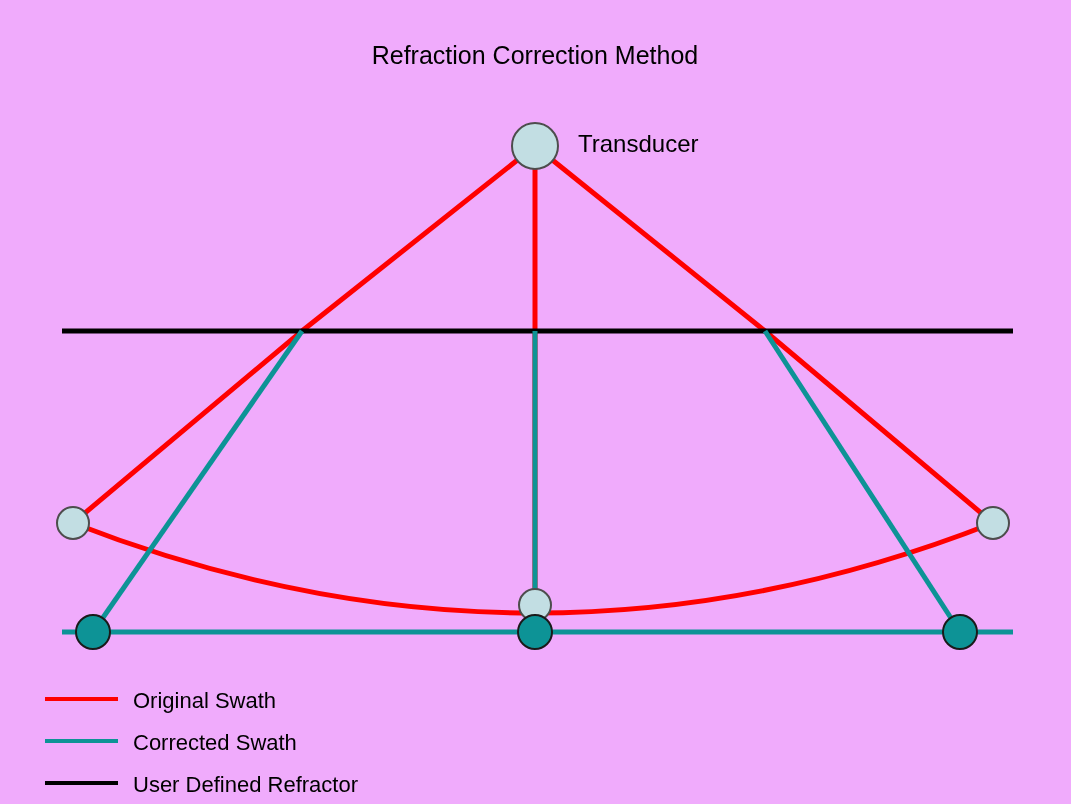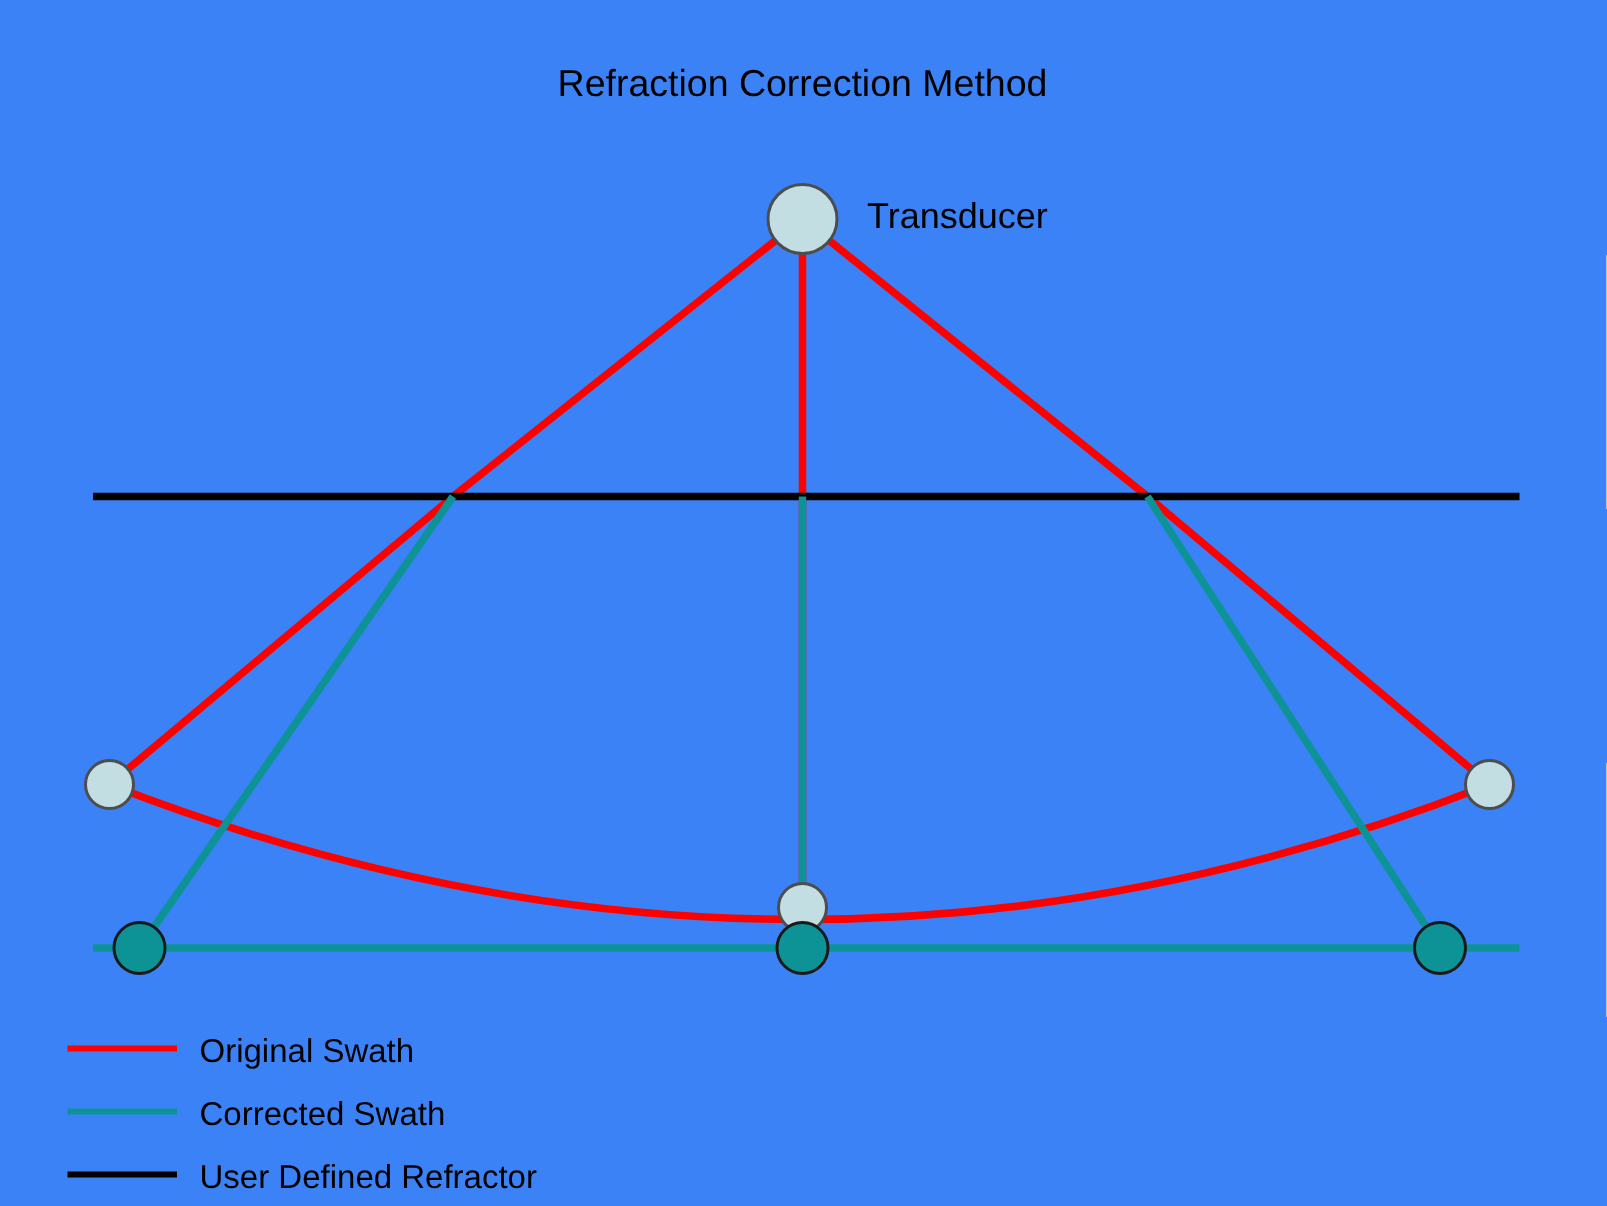--- a/index.html
+++ b/index.html
@@ -9,21 +9,21 @@
     background: #ffffff;
   }
   body {
     font-family: "Liberation Sans", sans-serif;
     color: #000000;
   }
   #canvas {
     position: relative;
     width: 1071px;
     height: 804px;
-    background: #3b82f6;
+    background: #f0abfc;
     overflow: hidden;
   }
   #diagram-svg {
     position: absolute;
     left: 0;
     top: 0;
     width: 1071px;
     height: 804px;
   }
   .fig-title {

